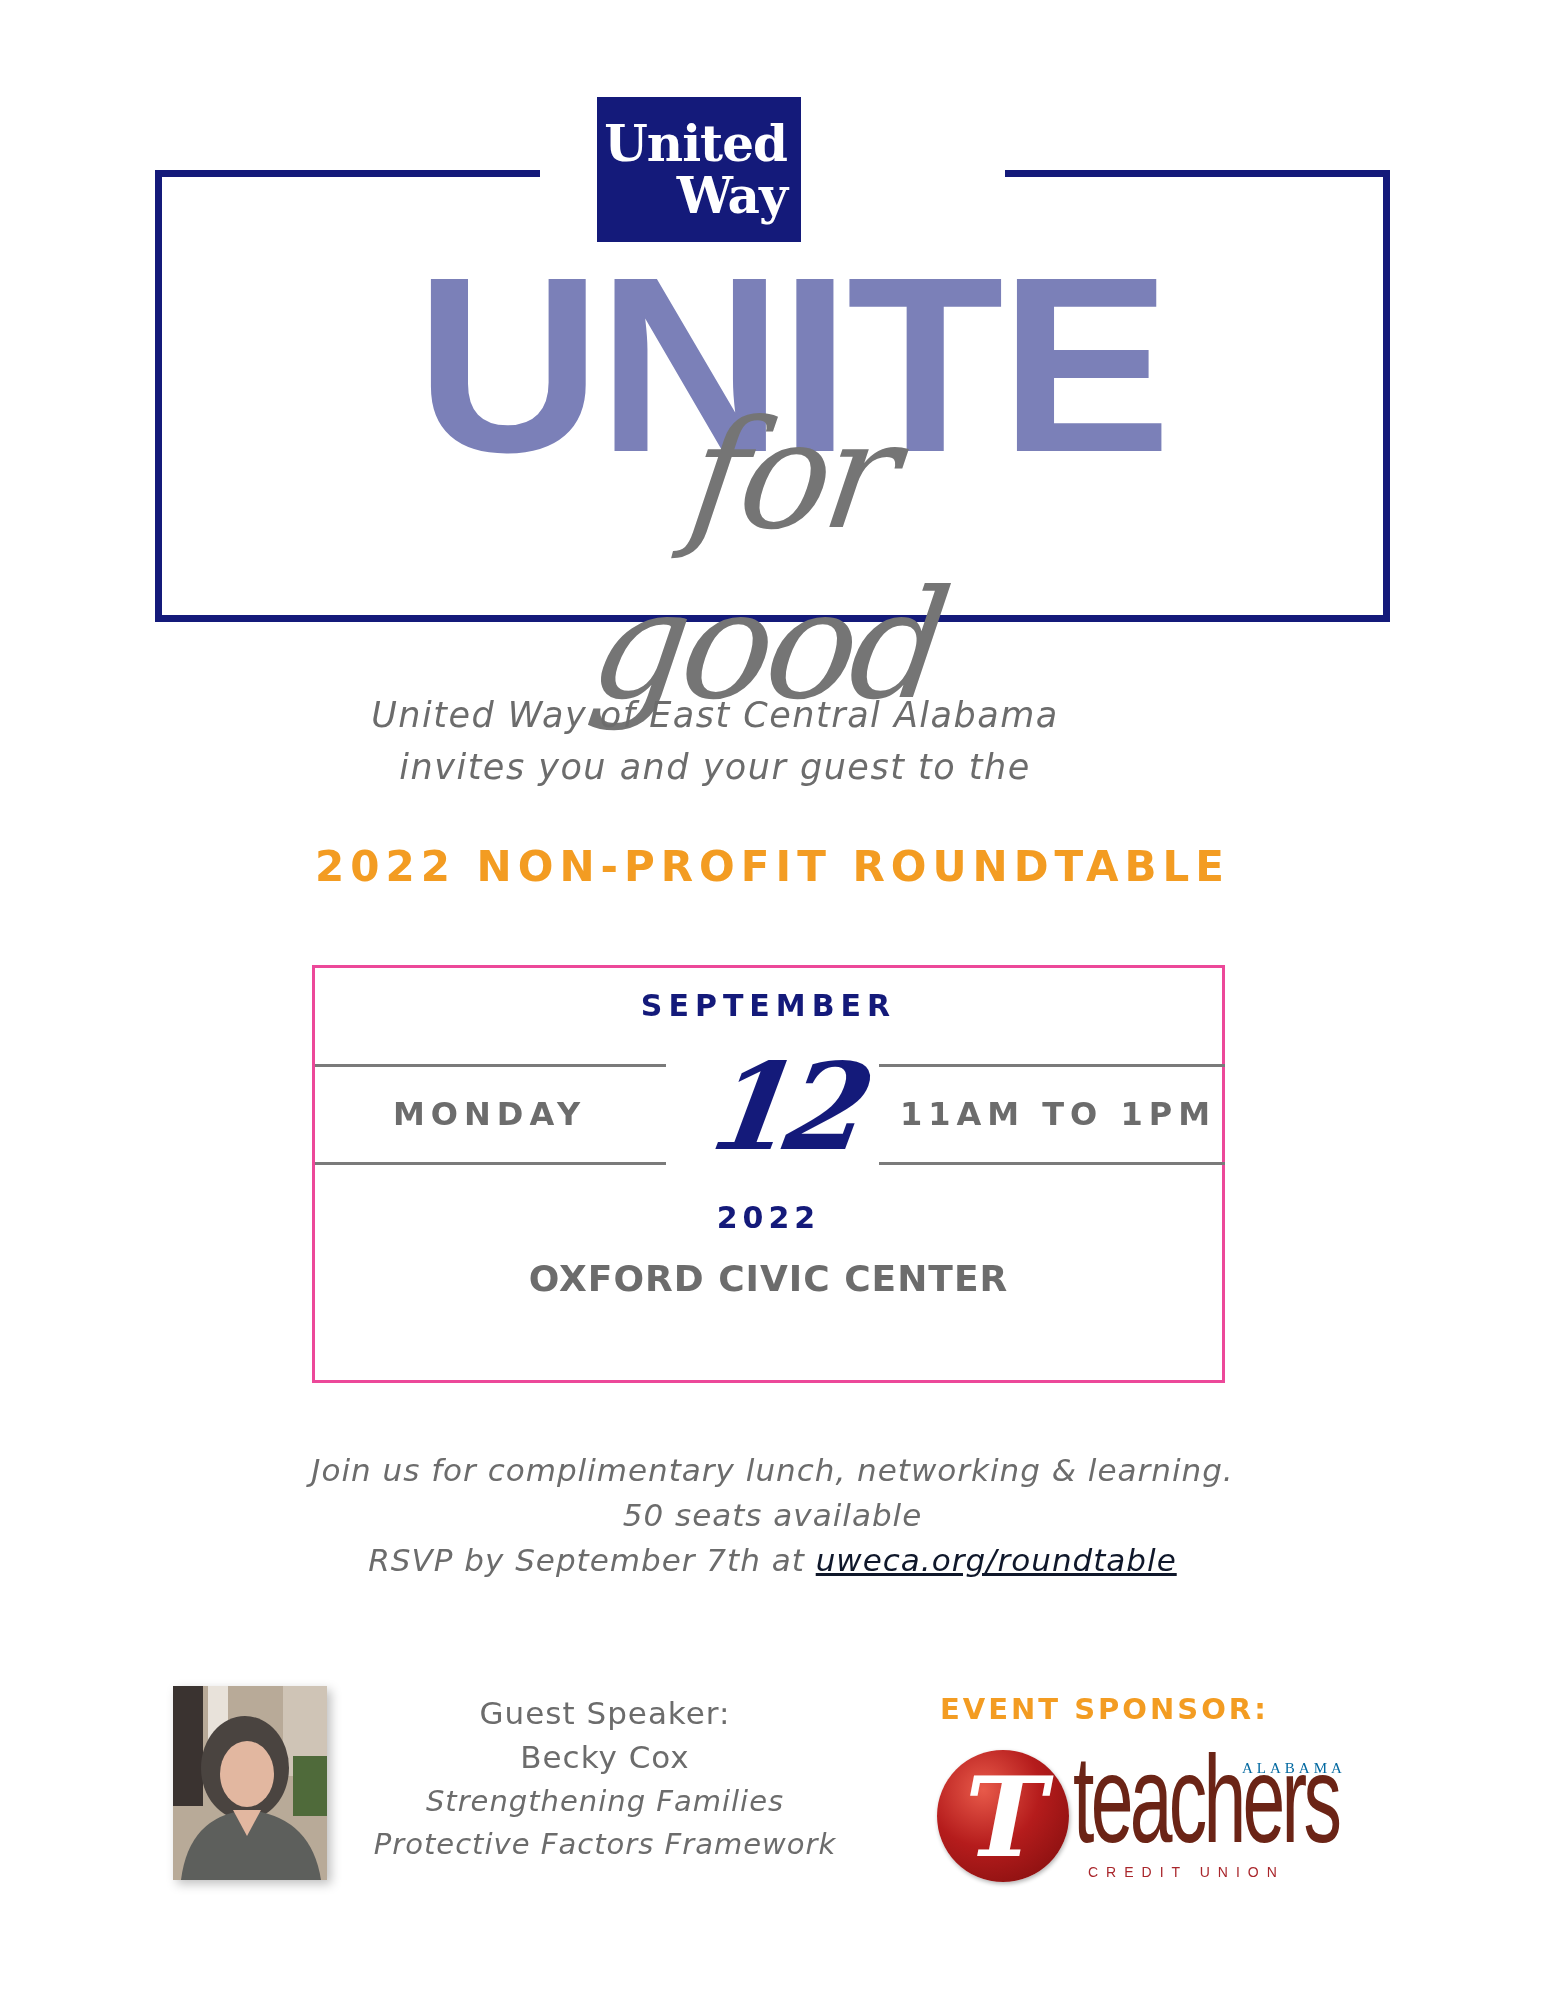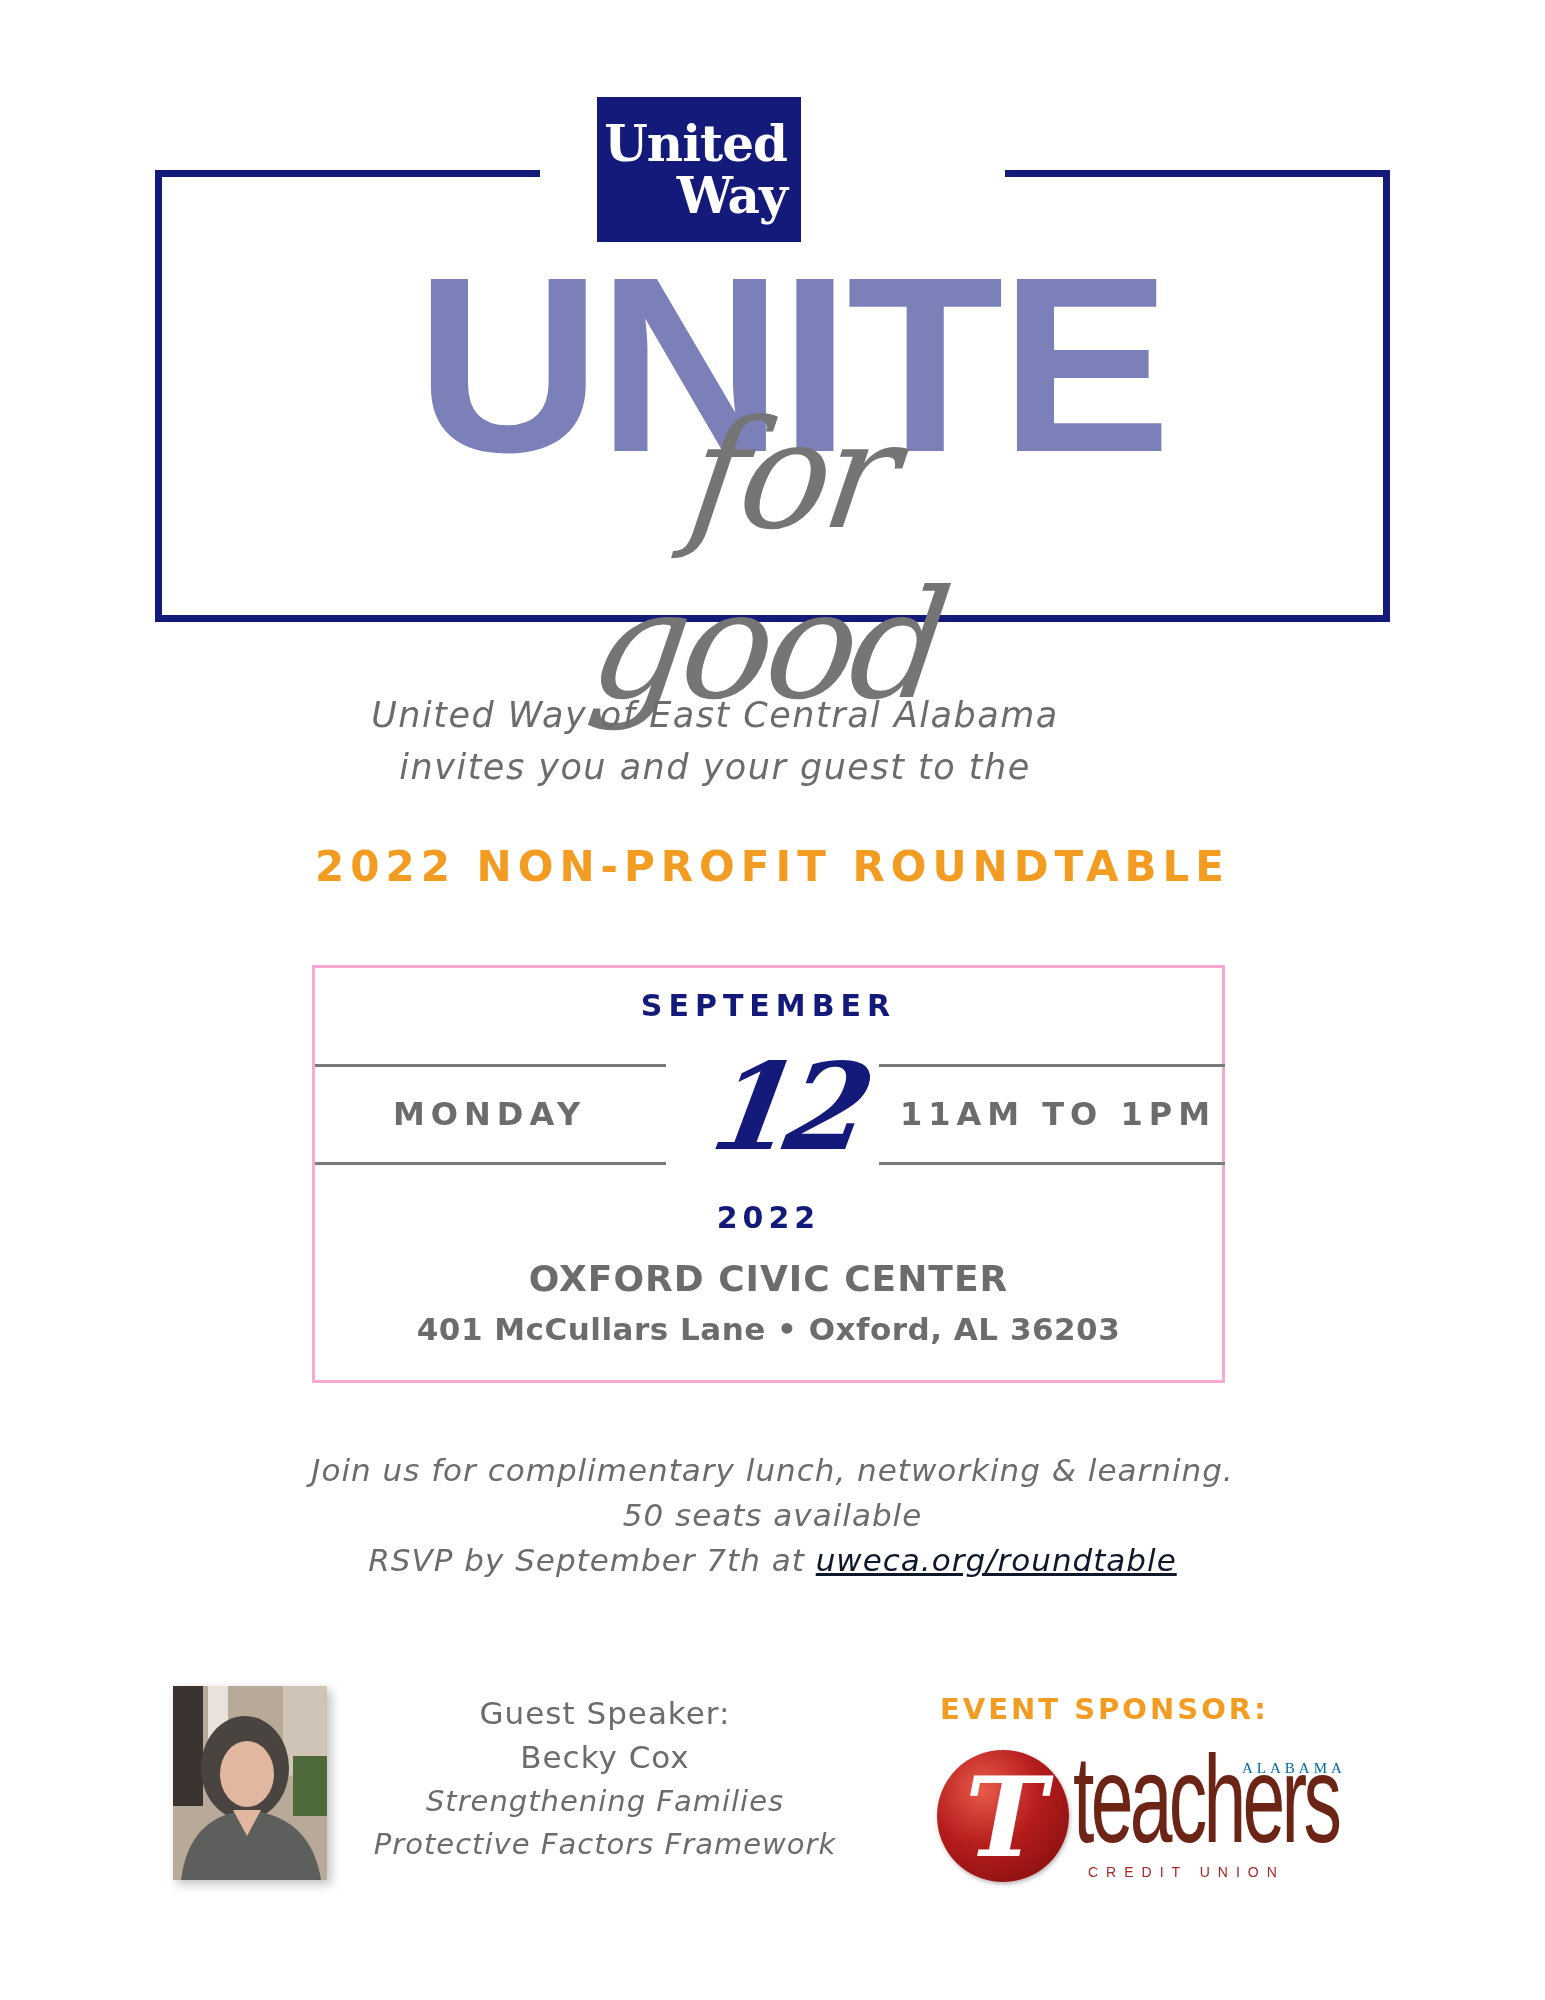--- a/index.html
+++ b/index.html
@@ -19,21 +19,21 @@
 
     
     .unite { position: absolute; left: 400px; top: 240px; width: 760px; text-align: center; font-family: "Liberation Sans", sans-serif; font-weight: bold; font-size: 250px; line-height: 250px; color: #7b80b8; letter-spacing: -4px; transform: scaleX(1.03); transform-origin: left center; }
     .for-good { position: absolute; left: 520px; top: 390px; width: 520px; text-align: center; font-family: "DejaVu Serif", serif; font-style: italic; font-size: 150px; line-height: 170px; color: #757575; letter-spacing: -6px; transform: skewX(-8deg); }
 
     
     .invite { position: absolute; left: 0; width: 1430px; text-align: center; font-family: "DejaVu Sans", sans-serif; font-style: italic; font-weight: 300; font-size: 35px; color: #6c6c6c; letter-spacing: 1.5px; }
     .heading { position: absolute; left: 0; width: 1545px; text-align: center; font-family: "DejaVu Sans", sans-serif; font-weight: bold; font-size: 42px; color: #f39c22; letter-spacing: 6px; }
 
     
-    .date-box { position: absolute; left: 312px; top: 965px; width: 913px; height: 418px; border: 3px solid #f9a8d4; box-sizing: border-box; }
+    .date-box { position: absolute; left: 312px; top: 965px; width: 913px; height: 418px; border: 3px solid #ec4899; box-sizing: border-box; }
     .hline { position: absolute; height: 3px; background: #7a7a7a; }
     .month { position: absolute; left: 0; width: 100%; text-align: center; font-weight: bold; font-size: 30px; letter-spacing: 6px; color: #141a7a; }
     .weekday, .time { position: absolute; font-size: 32px; letter-spacing: 6px; color: #6c6c6c; font-weight: 600; }
     .day { position: absolute; font-family: "DejaVu Serif", serif; font-style: italic; font-weight: bold; font-size: 120px; color: #141a7a; letter-spacing: -10px; transform: skewX(-10deg); }
     .year { position: absolute; left: 0; width: 100%; text-align: center; font-weight: bold; font-size: 30px; letter-spacing: 5px; color: #141a7a; }
     .venue { position: absolute; left: 0; width: 100%; text-align: center; font-weight: 600; font-size: 36px; color: #6c6c6c; letter-spacing: 1px; }
     .address { position: absolute; left: 0; width: 100%; text-align: center; font-weight: 600; font-size: 31px; color: #6c6c6c; letter-spacing: 0.5px; }
 
     
     .info { position: absolute; left: 0; width: 1545px; text-align: center; font-family: "DejaVu Sans", sans-serif; font-style: italic; font-weight: 300; font-size: 31px; color: #6c6c6c; letter-spacing: 1px; }
@@ -82,21 +82,20 @@
   <div class="month" style="top:20px;">SEPTEMBER</div>
   <div class="hline" style="left:0; top:96px; width:351px;"></div>
   <div class="hline" style="left:564px; top:96px; width:346px;"></div>
   <div class="weekday" style="left:78px; top:127px;">MONDAY</div>
   <div class="day" style="left:400px; top:68px;">12</div>
   <div class="time" style="left:585px; top:127px;">11AM TO 1PM</div>
   <div class="hline" style="left:0; top:194px; width:351px;"></div>
   <div class="hline" style="left:564px; top:194px; width:346px;"></div>
   <div class="year" style="top:232px;">2022</div>
   <div class="venue" style="top:290px;">OXFORD CIVIC CENTER</div>
-  <div class="address" style="top:343px;">401 McCullars Lane • Oxford, AL  36203</div>
 </div>
 
 <div class="info" style="top:1452px;">Join us for complimentary lunch, networking &amp; learning.</div>
 <div class="info" style="top:1497px;">50 seats available</div>
 <div class="info" style="top:1542px;">
   <span>RSVP by September 7th at </span><a>uweca.org/roundtable</a>
 </div>
 
 <div class="photo">
   <svg width="154" height="194" viewBox="0 0 154 194">

